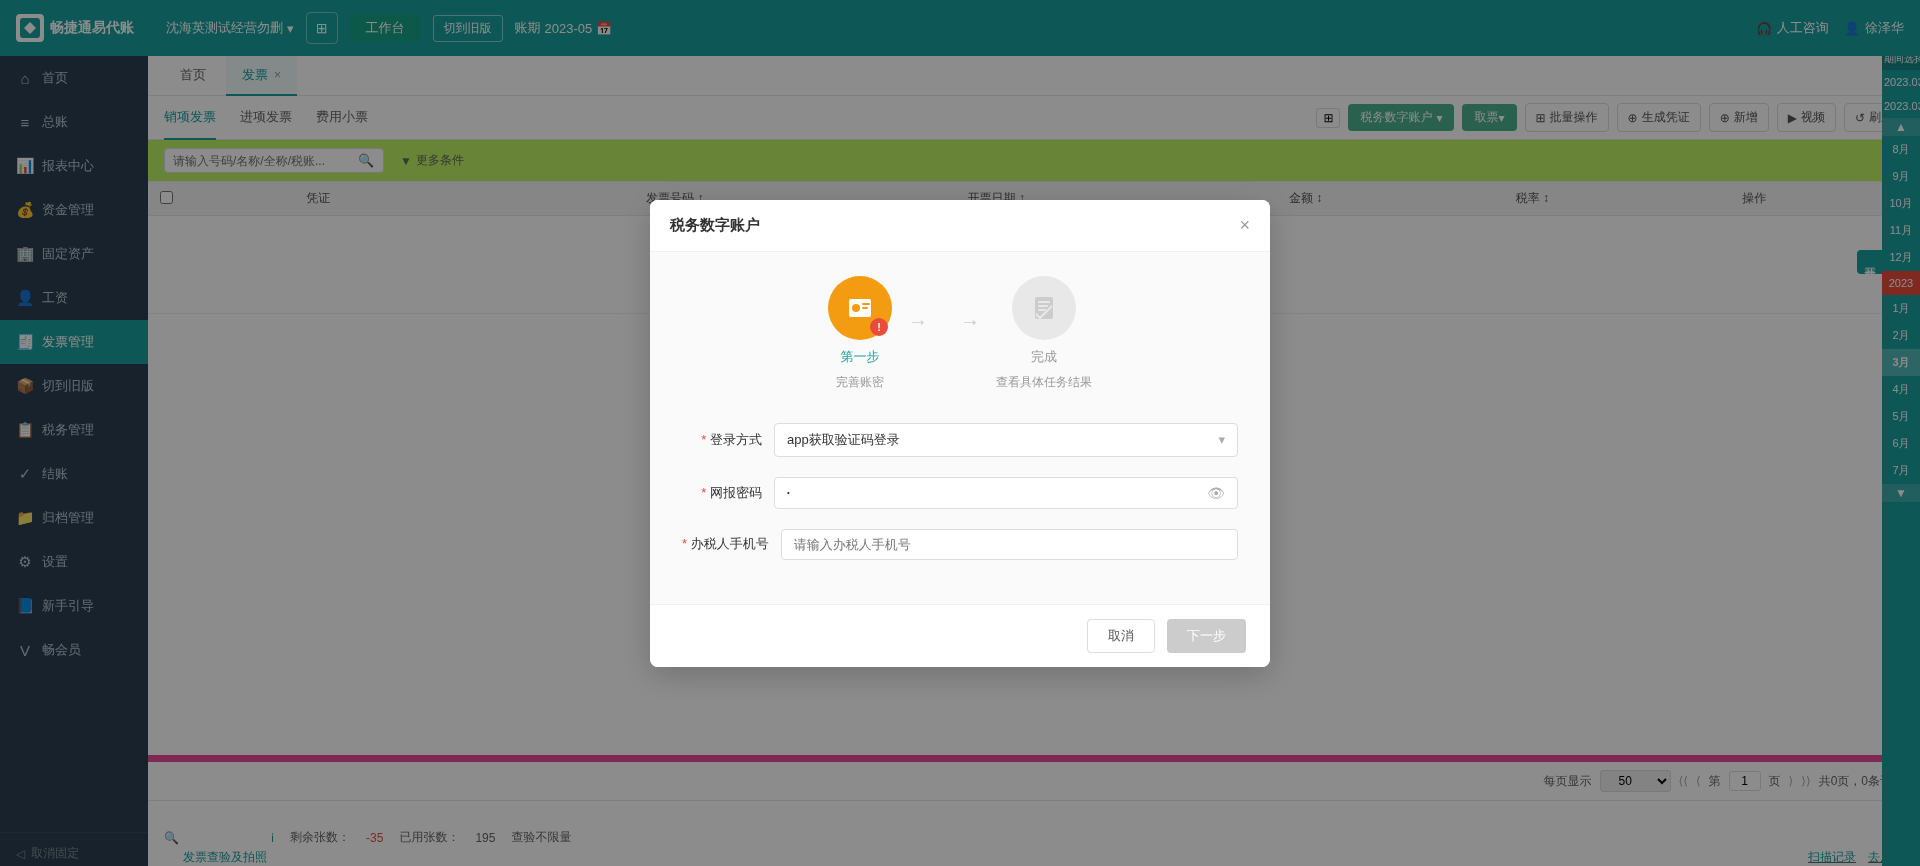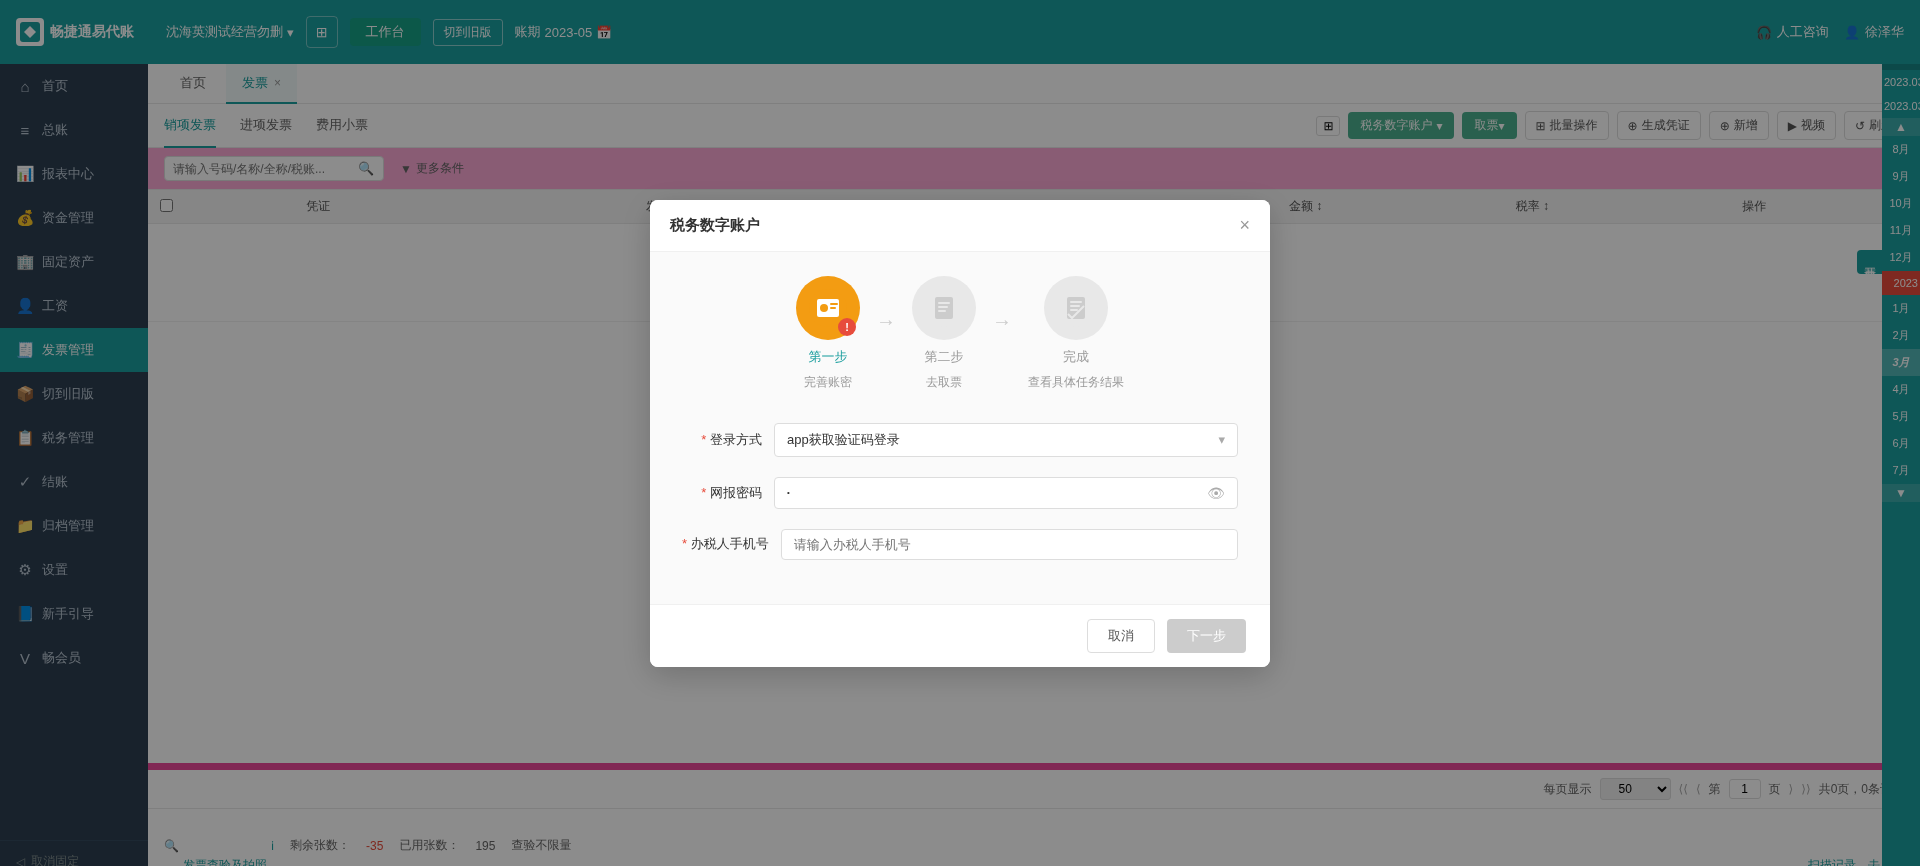--- a/index.html
+++ b/index.html
@@ -1,20 +1,20 @@
 <!DOCTYPE html>
 <html><head>
   <meta charset="utf-8">
   <style>
     * { box-sizing: border-box; margin: 0; padding: 0; }
     body { font-family: 'Microsoft YaHei', Arial, sans-serif; font-size: 13px; background: #f0f2f5; overflow: hidden; }
 
     
     .top-header {
-      height: 64px;
+      height: 56px;
       background: #1a9e9e;
       display: flex;
       align-items: center;
       padding: 0 16px;
       gap: 12px;
       position: relative;
       z-index: 100;
     }
     .top-logo {
       display: flex;
@@ -187,21 +187,21 @@
       cursor: pointer;
       padding: 12px 0;
       border-bottom: 2px solid transparent;
     }
     .inv-tab.active {
       color: #1a9e9e;
       border-bottom: 2px solid #1a9e9e;
       font-weight: 500;
     }
     .invoice-toolbar {
-      background: #f9a8d4;
+      background: #bef264;
       display: flex;
       align-items: center;
       padding: 8px 16px;
       gap: 8px;
       border-bottom: 1px solid #e8e8e8;
     }
     .search-input-wrap {
       display: flex;
       align-items: center;
       border: 1px solid #ddd;
@@ -522,22 +522,22 @@
     }
     .ps-month {
       color: white;
       font-size: 11px;
       padding: 6px 2px;
       cursor: pointer;
       width: 100%;
       text-align: center;
       white-space: nowrap;
     }
-    .ps-month.active { background: rgba(255,255,255,0.25); font-weight: bold; font-style: italic; }
-    .ps-month.current-year { background: #e74c3c; text-align: right; }
+    .ps-month.active { background: rgba(255,255,255,0.25); font-weight: bold; }
+    .ps-month.current-year { background: #e74c3c; }
 
     
     .open-invoice-btn {
       position: fixed;
       right: 38px;
       top: 250px;
       background: #1a9e9e;
       color: white;
       font-size: 12px;
       padding: 8px 4px;
@@ -840,33 +840,20 @@
               <rect x="21" y="18" width="6" height="2" rx="1" fill="#f39c12"></rect>
             </svg>
             <div class="step-badge">!</div>
           </div>
           <span class="step-label">第一步</span>
           <span class="step-desc">完善账密</span>
         </div>
 
         <div class="step-arrow">→</div>
 
-        <div class="step-item">
-          <div class="step-icon-wrap step-icon-inactive">
-            <svg width="38" height="38" viewBox="0 0 38 38" fill="none">
-              <rect width="38" height="38" rx="19" fill="#e8e8e8"></rect>
-              <rect x="10" y="8" width="18" height="22" rx="2" fill="#ccc"></rect>
-              <rect x="13" y="13" width="12" height="2" rx="1" fill="#e8e8e8"></rect>
-              <rect x="13" y="17" width="10" height="2" rx="1" fill="#e8e8e8"></rect>
-              <rect x="13" y="21" width="8" height="2" rx="1" fill="#e8e8e8"></rect>
-            </svg>
-          </div>
-          <span class="step-label-inactive">第二步</span>
-          <span class="step-desc">去取票</span>
-        </div>
 
         <div class="step-arrow">→</div>
 
         <div class="step-item">
           <div class="step-icon-wrap step-icon-inactive">
             <svg width="38" height="38" viewBox="0 0 38 38" fill="none">
               <rect width="38" height="38" rx="19" fill="#e8e8e8"></rect>
               <rect x="10" y="8" width="18" height="22" rx="2" fill="#ccc"></rect>
               <rect x="13" y="12" width="12" height="2" rx="1" fill="#e8e8e8"></rect>
               <rect x="13" y="16" width="10" height="2" rx="1" fill="#e8e8e8"></rect>

